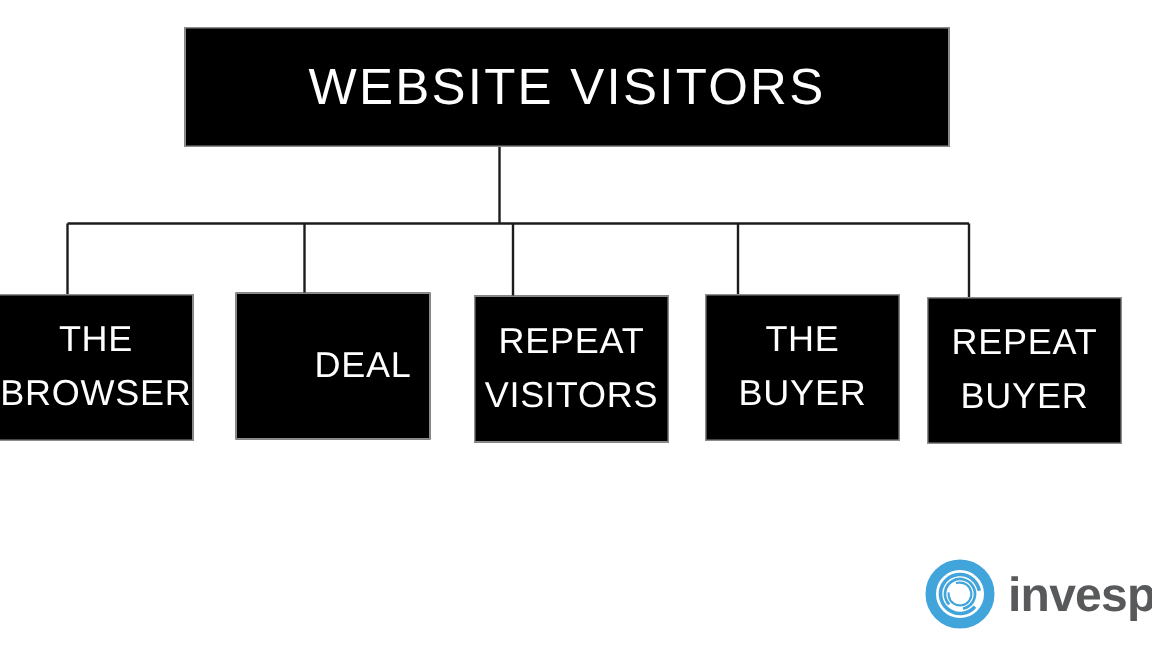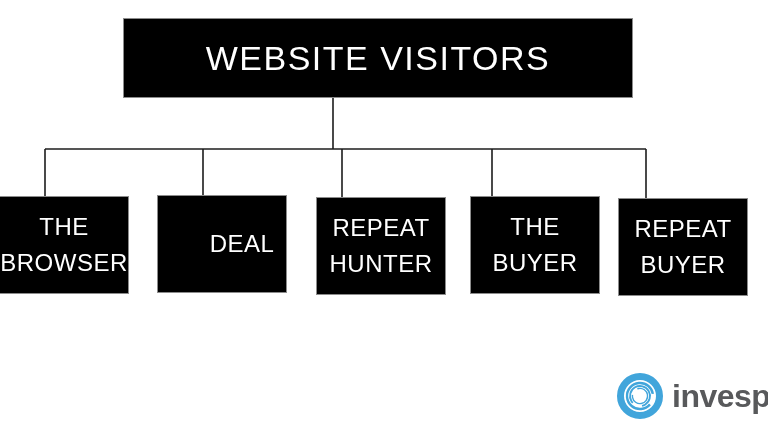--- a/index.html
+++ b/index.html
@@ -89,21 +89,21 @@
 
   <div class="node child-node n0">
     <span>THE</span>
     <span>BROWSER</span>
   </div>
   <div class="node child-node n1">
     <span>DEAL</span>
   </div>
   <div class="node child-node n2">
     <span>REPEAT</span>
-    <span>HUNTER</span>
+    <span>VISITORS</span>
   </div>
   <div class="node child-node n3">
     <span>THE</span>
     <span>BUYER</span>
   </div>
   <div class="node child-node n4">
     <span>REPEAT</span>
     <span>BUYER</span>
   </div>
 

